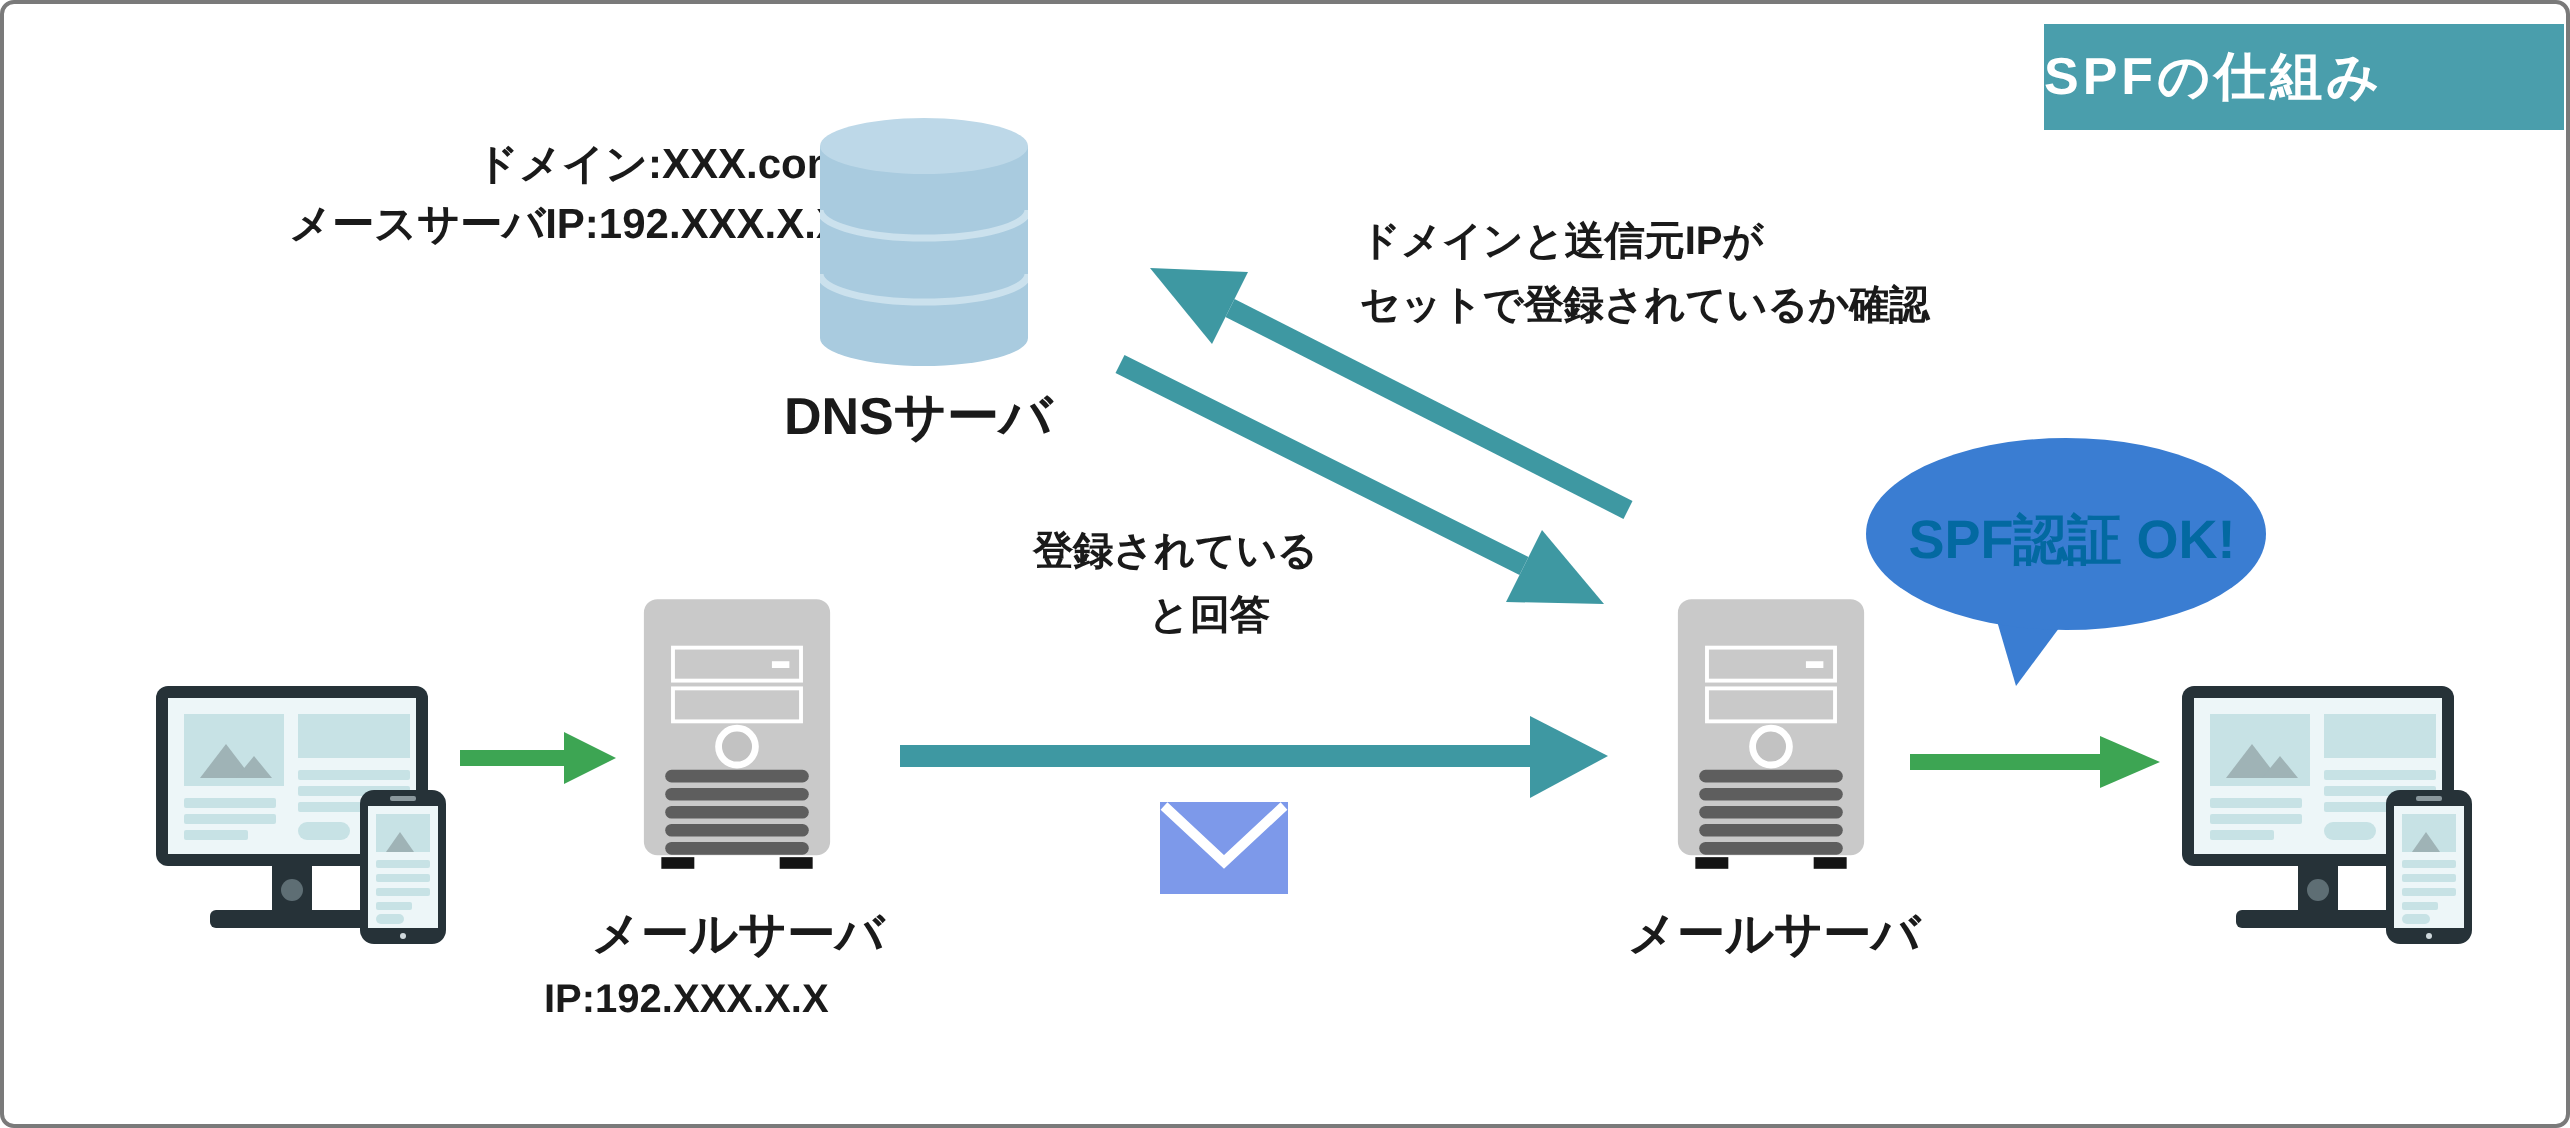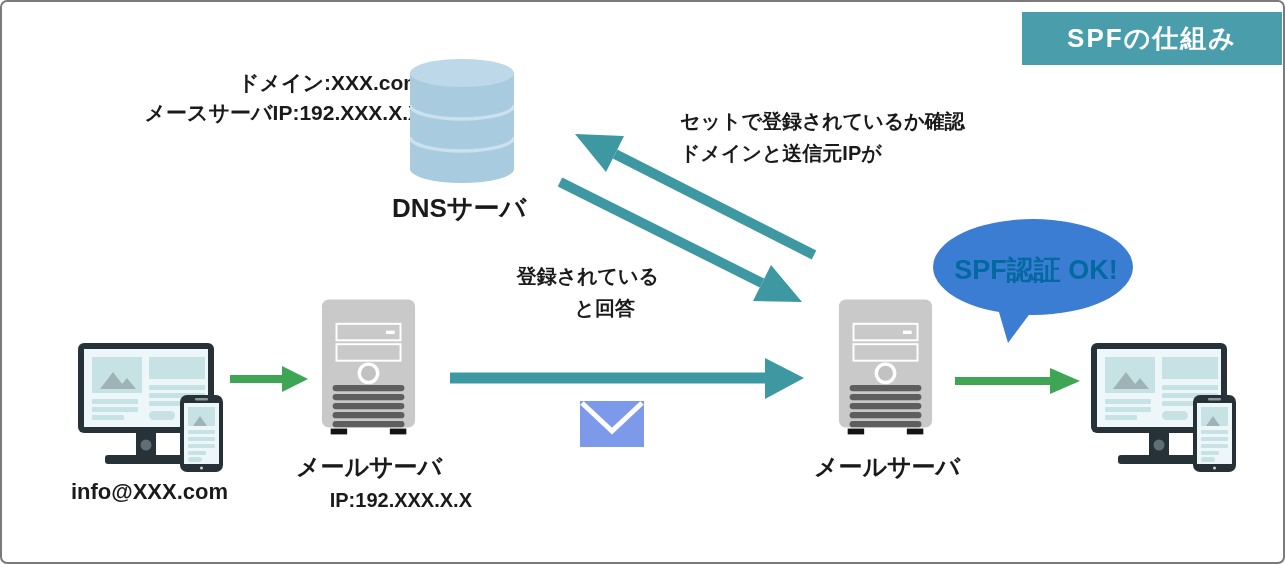--- a/index.html
+++ b/index.html
@@ -5,30 +5,30 @@
   html,body{margin:0;padding:0;background:#fff;}
   .canvas{
     position:relative; width:1285px; height:564px; box-sizing:border-box;
     background:#fff; border:2px solid var(--border,#7a7a7a); border-radius:7px;
     overflow:hidden; font-family:"Liberation Sans","DejaVu Sans",sans-serif;
   }
   .t{position:absolute; color:var(--text,#1a1a1a); font-weight:bold; white-space:nowrap;}
   .badge{
     position:absolute; left:1020px; top:10px; width:260px; height:53px;
     background:var(--badge,#4A9EAC); color:#fff; font-weight:bold; font-size:26px;
-    line-height:53px; text-align:center; letter-spacing:2px;
+    line-height:53px; text-align:left; letter-spacing:2px;
   }
   .dns-info{left:80px; top:66px; width:340px; text-align:right; font-size:21px; line-height:30px;}
   .dns-label{left:377px; top:189px; width:160px; text-align:center; font-size:26px;}
   .query-text{left:678px; top:103px; font-size:20px; line-height:32px;}
   .reply-text{left:455px; top:258px; width:202px; text-align:right; font-size:20px; line-height:32px;}
   .reply2{margin-right:24px;text-align:right;}
   .sender-label{left:55px; top:477px; width:185px; text-align:center; font-size:22px;}
   .srvl-label{left:287px; top:449px; width:160px; text-align:center; font-size:24px;}
-  .srvl-ip{left:270px; top:487px; width:200px; text-align:right; font-size:20px;}
+  .srvl-ip{left:270px; top:487px; width:200px; text-align:left; font-size:20px;}
   .srvr-label{left:805px; top:449px; width:160px; text-align:center; font-size:24px;}
   .bubble-label{left:932px; top:250px; width:204px; text-align:center; font-size:27px; color:#0369a1;}
   .abs{position:absolute;}
   .overlay{position:absolute; left:0; top:0; pointer-events:none;}
   .fill-teal{fill:var(--teal,#3E98A2);}   .stroke-teal{stroke:var(--teal,#3E98A2);}
   .fill-green{fill:var(--green,#3DA553);} .stroke-green{stroke:var(--green,#3DA553);}
   .fill-bubble{fill:var(--bubble,#3A7DD2);}
   .fill-envelope{fill:var(--envelope,#7D99EA);}
   .fill-cyl{fill:var(--cyl_body,#A9CBDF);} .fill-cyltop{fill:var(--cyl_top,#BDD8E8);}
   .stroke-cylline{stroke:var(--cyl_line,#CBE1ED);}
@@ -50,22 +50,22 @@
 
   <svg class="abs" style="left:408px; top:57px;" width="104" height="124" viewBox="0 0 104 124">
     <path class="fill-cyl" d="M0 14 V110 A52 14 0 0 0 104 110 V14 Z"></path>
     <path class="stroke-cylline" d="M0 46 A52 14 0 0 0 104 46" fill="none" stroke-width="3.5"></path>
     <path class="stroke-cylline" d="M0 78 A52 14 0 0 0 104 78" fill="none" stroke-width="3.5"></path>
     <ellipse class="fill-cyltop" cx="52" cy="14" rx="52" ry="14"></ellipse>
   </svg>
   <div class="t dns-label">DNSサーバ</div>
 
   <div class="t query-text">
+    <div>ドメインと送信元IPが</div>
     <div>セットで登録されているか確認</div>
-    <div>ドメインと送信元IPが</div>
   </div>
   <div class="t reply-text">
     <div>登録されている</div>
     <div class="reply2">と回答</div>
   </div>
 
   <svg class="abs" style="left:75px; top:340px;" width="150" height="132" viewBox="0 0 150 132">
     <rect class="fill-dark" x="1" y="1" width="136" height="90" rx="6"></rect>
     <rect class="fill-screen" x="7" y="7" width="124" height="78"></rect>
     <rect class="fill-content" x="15" y="15" width="50" height="36"></rect>
@@ -87,21 +87,20 @@
     <rect x="118" y="56" width="13" height="2.5" rx="1" fill="#8a979c"></rect>
     <rect class="fill-content" x="111" y="65" width="27" height="19"></rect>
     <polygon class="fill-mountain" points="116,84 123,74 130,84"></polygon>
     <rect class="fill-content" x="111" y="88" width="27" height="4" rx="1"></rect>
     <rect class="fill-content" x="111" y="95" width="27" height="4" rx="1"></rect>
     <rect class="fill-content" x="111" y="102" width="27" height="4" rx="1"></rect>
     <rect class="fill-content" x="111" y="109" width="18" height="4" rx="1"></rect>
     <rect class="fill-content" x="111" y="115" width="14" height="5" rx="2.5"></rect>
     <circle cx="124.5" cy="126" r="1.5" fill="#cfd8dc"></circle>
   </svg>
-  <div class="t sender-label">info@XXX.com</div>
 
   <svg class="abs" style="left:318px; top:296px;" width="97" height="137" viewBox="0 0 100 140">
     <rect class="fill-server" x="2" y="1" width="96" height="132" rx="7"></rect>
     <rect x="17" y="26" width="66" height="17" fill="none" stroke="#fff" stroke-width="2"></rect>
     <rect x="68" y="33" width="9" height="3.5" fill="#fff"></rect>
     <rect x="17" y="47" width="66" height="17" fill="none" stroke="#fff" stroke-width="2"></rect>
     <circle cx="50" cy="77" r="9.5" fill="#c2c2c2" stroke="#fff" stroke-width="3.5"></circle>
     <rect class="fill-vent" x="13" y="89" width="74" height="6.5" rx="3.25"></rect>
     <rect class="fill-vent" x="13" y="98.3" width="74" height="6.5" rx="3.25"></rect>
     <rect class="fill-vent" x="13" y="107.6" width="74" height="6.5" rx="3.25"></rect>

